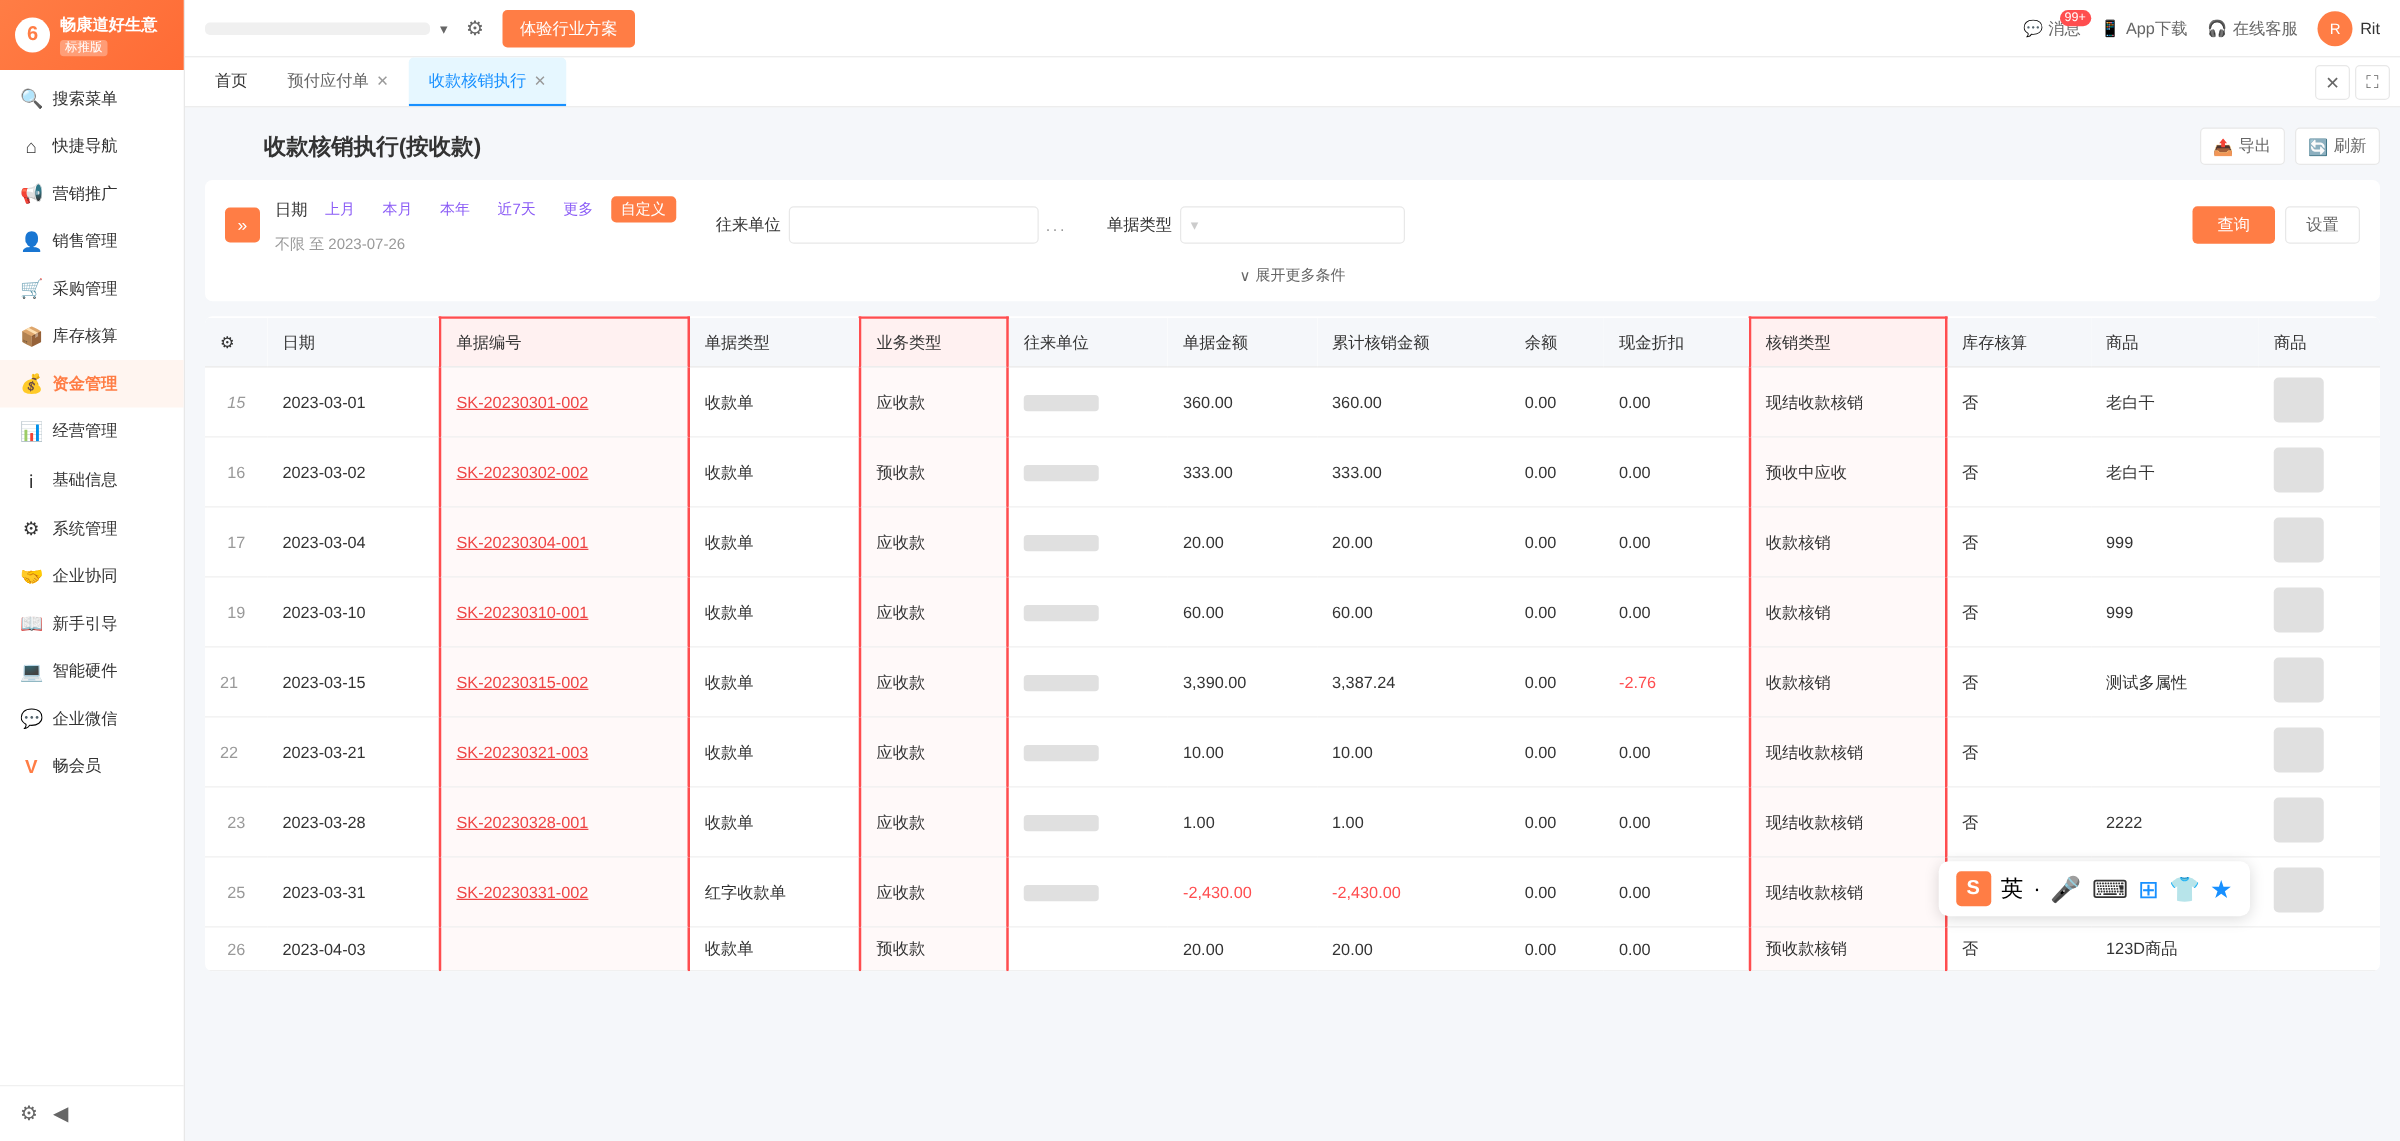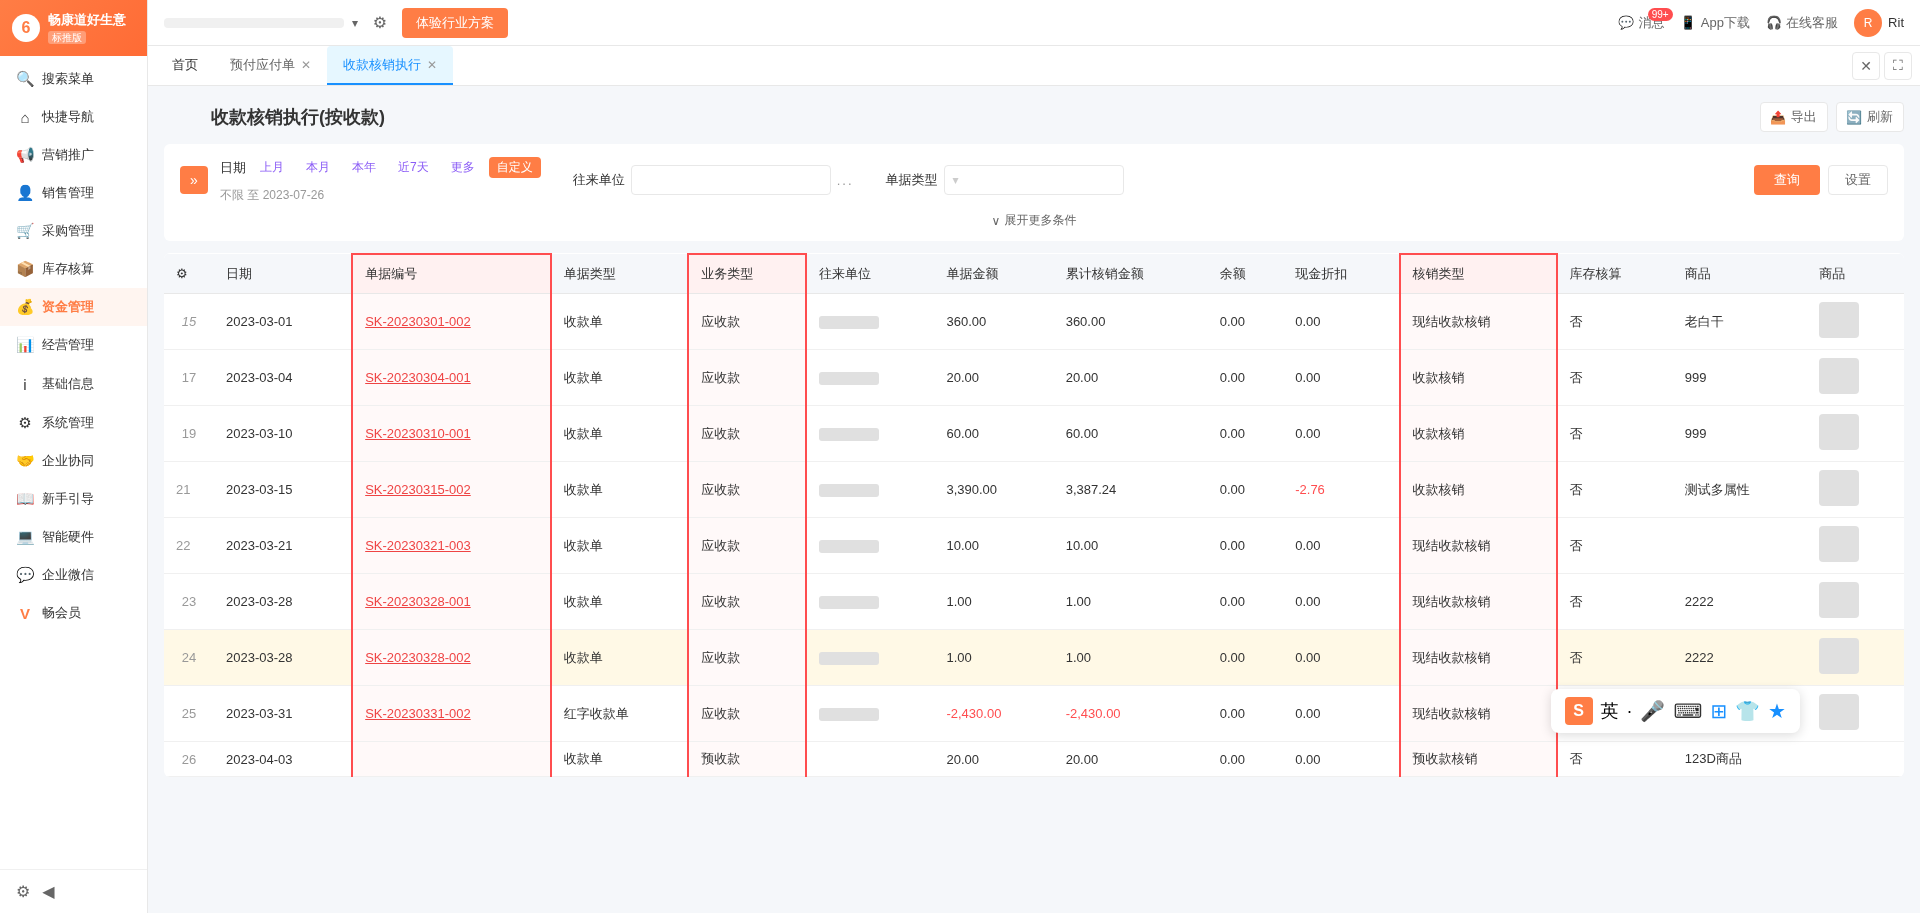--- a/index.html
+++ b/index.html
@@ -297,20 +297,42 @@
     <td>0.00</td>
     <td>0.00</td>
     <td style="border-left:2px solid #ff4d4f;border-right:2px solid #ff4d4f;background:rgba(255,77,79,0.03);">现结收款核销</td>
     <td>否</td>
     <td>老白干</td>
     <td>
       <div style="width:40px;height:36px;background:#e0e0e0;border-radius:4px;display:inline-block;"></div>
     </td>
   </tr>
             <tr>
+    <td style="color:#999;text-align:center;">16</td>
+    <td>2023-03-02</td>
+    <td style="border-left:2px solid #ff4d4f;border-right:2px solid #ff4d4f;background:rgba(255,77,79,0.03);">
+      <a class="link">SK-20230302-002</a>
+    </td>
+    <td>收款单</td>
+    <td style="border-left:2px solid #ff4d4f;border-right:2px solid #ff4d4f;background:rgba(255,77,79,0.03);">预收款</td>
+    <td>
+      <span class="blurred"></span>
+    </td>
+    <td>333.00</td>
+    <td>333.00</td>
+    <td>0.00</td>
+    <td>0.00</td>
+    <td style="border-left:2px solid #ff4d4f;border-right:2px solid #ff4d4f;background:rgba(255,77,79,0.03);">预收中应收</td>
+    <td>否</td>
+    <td>老白干</td>
+    <td>
+      <div style="width:40px;height:36px;background:#e0e0e0;border-radius:4px;display:inline-block;"></div>
+    </td>
+  </tr>
+            <tr>
     <td style="color:#999;text-align:center;">17</td>
     <td>2023-03-04</td>
     <td style="border-left:2px solid #ff4d4f;border-right:2px solid #ff4d4f;background:rgba(255,77,79,0.03);">
       <a class="link">SK-20230304-001</a>
     </td>
     <td>收款单</td>
     <td style="border-left:2px solid #ff4d4f;border-right:2px solid #ff4d4f;background:rgba(255,77,79,0.03);">应收款</td>
     <td>
       <span class="blurred"></span>
     </td>
@@ -389,42 +411,20 @@
     <td></td>
     <td>
       <div style="width:40px;height:36px;background:#e0e0e0;border-radius:4px;display:inline-block;"></div>
     </td>
   </tr>
             <tr>
     <td style="color:#999;text-align:center;">23</td>
     <td>2023-03-28</td>
     <td style="border-left:2px solid #ff4d4f;border-right:2px solid #ff4d4f;background:rgba(255,77,79,0.03);">
       <a class="link">SK-20230328-001</a>
-    </td>
-    <td>收款单</td>
-    <td style="border-left:2px solid #ff4d4f;border-right:2px solid #ff4d4f;background:rgba(255,77,79,0.03);">应收款</td>
-    <td>
-      <span class="blurred"></span>
-    </td>
-    <td>1.00</td>
-    <td>1.00</td>
-    <td>0.00</td>
-    <td>0.00</td>
-    <td style="border-left:2px solid #ff4d4f;border-right:2px solid #ff4d4f;background:rgba(255,77,79,0.03);">现结收款核销</td>
-    <td>否</td>
-    <td>2222</td>
-    <td>
-      <div style="width:40px;height:36px;background:#e0e0e0;border-radius:4px;display:inline-block;"></div>
-    </td>
-  </tr>
-            <tr class="highlighted">
-    <td style="color:#999;text-align:center;">24</td>
-    <td>2023-03-28</td>
-    <td style="border-left:2px solid #ff4d4f;border-right:2px solid #ff4d4f;background:rgba(255,77,79,0.03);">
-      <a class="link">SK-20230328-002</a>
     </td>
     <td>收款单</td>
     <td style="border-left:2px solid #ff4d4f;border-right:2px solid #ff4d4f;background:rgba(255,77,79,0.03);">应收款</td>
     <td>
       <span class="blurred"></span>
     </td>
     <td>1.00</td>
     <td>1.00</td>
     <td>0.00</td>
     <td>0.00</td>

